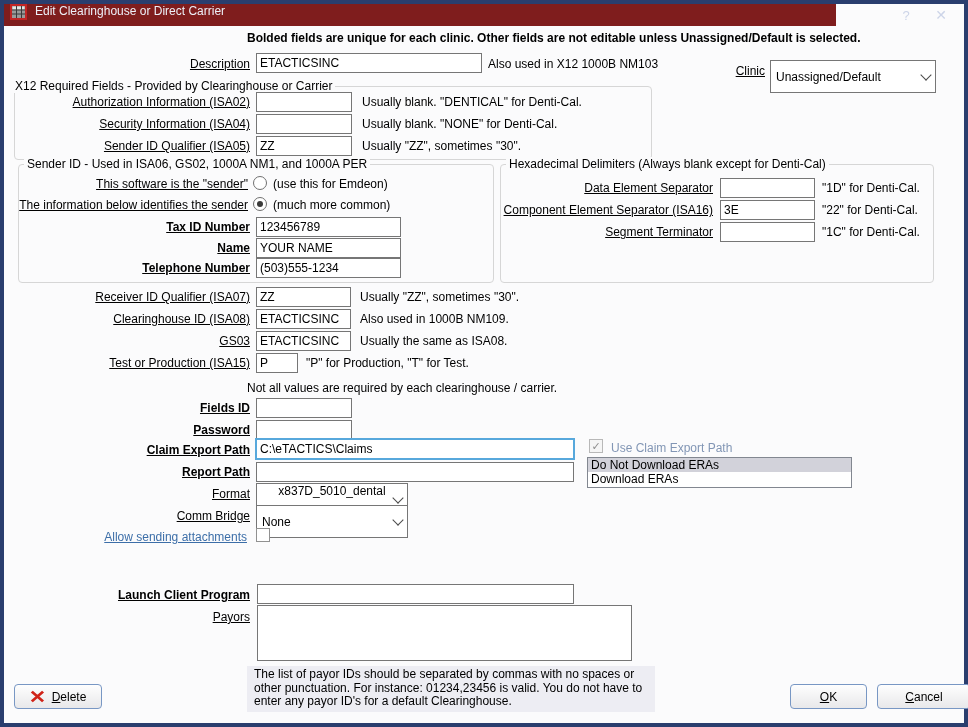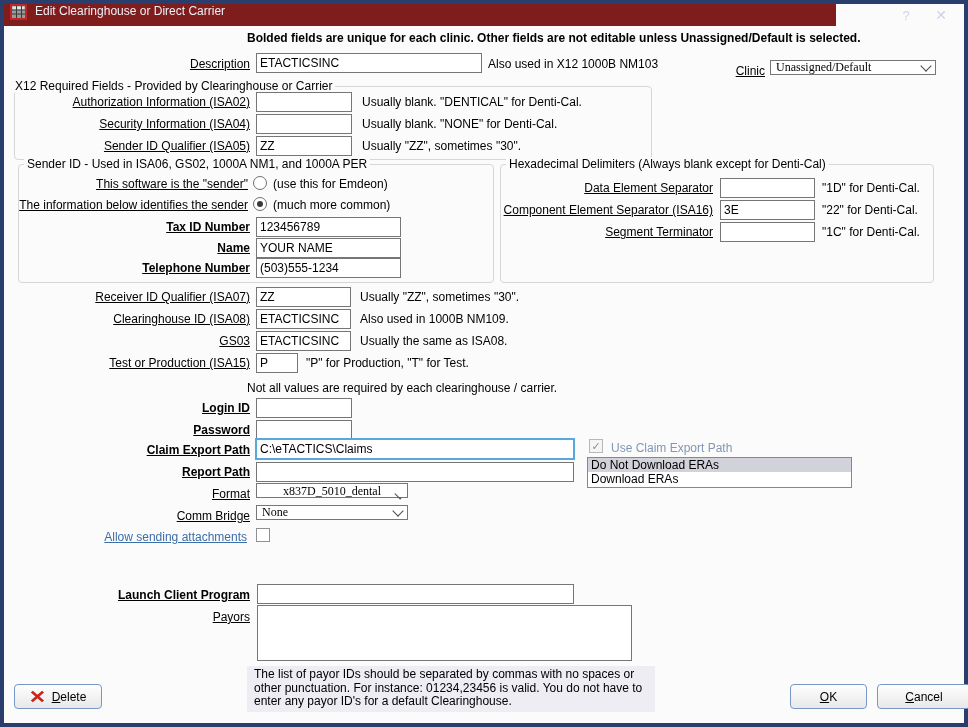--- a/index.html
+++ b/index.html
@@ -21,22 +21,22 @@
   .inp.focused{border:2px solid #57a8dc;height:22px;}
   .grp{position:absolute;border:1px solid #d6d6d6;border-radius:4px;background:transparent;}
   .gtitle{position:absolute;background:#fbfbfc;padding:0 3px;white-space:nowrap;}
   .radio{position:absolute;width:12px;height:12px;border:1px solid #707070;border-radius:50%;background:#fff;}
   .radio.sel::after{content:"";position:absolute;left:3px;top:3px;width:6px;height:6px;border-radius:50%;background:#3a3a3a;}
   .cb{position:absolute;width:14px;height:14px;box-sizing:border-box;border:1px solid #919191;background:#fff;
     display:flex;align-items:center;justify-content:center;font-size:11px;line-height:1;}
   .cb.checked-dis{color:#8d8d8d;border-color:#b8b8b8;background:#f5f5f5;}
   .bluelbl{color:#3c6ea8;}
   .dislbl{color:#8296b5;}
-  .select{position:absolute;box-sizing:border-box;border:1px solid #767676;background:#fff;height:15px;
-    display:flex;align-items:center;padding:0 5px;font-family:Liberation Serif, serif;}
+  .select{position:absolute;box-sizing:border-box;border:1px solid #767676;background:#fff;height:33px;
+    display:flex;align-items:center;padding:0 5px;}
   .chev{margin-left:auto;width:7px;height:7px;border-right:1.4px solid #4a4a4a;border-bottom:1.4px solid #4a4a4a;
     transform:rotate(45deg);margin-top:-4px;}
   .listbox{position:absolute;box-sizing:border-box;border:1px solid #828790;background:#fff;}
   .li{height:14px;line-height:14px;padding:0 3px;white-space:nowrap;}
   .li.sel{background:#d2d2da;}
   .ta{position:absolute;box-sizing:border-box;border:1px solid #767676;background:#fff;resize:none;
     font:12px "Liberation Sans",sans-serif;outline:none;}
   .notebox{position:absolute;background:#ededf3;box-sizing:border-box;padding:2px 7px;line-height:13.6px;}
   .btn{position:absolute;box-sizing:border-box;border:1px solid #7897c4;border-radius:4px;
     background:linear-gradient(#fefefe,#e8e8ea);display:flex;align-items:center;justify-content:center;
@@ -141,21 +141,21 @@
   <div class="lbl r" style="right:718px;top:334px;">GS03</div>
   <input class="inp" style="left: 256px; top: 331px; width: 95px;" value="ETACTICSINC">
   <div class="note" style="left:360px;top:334px;">Usually the same as ISA08.</div>
 
   <div class="lbl r" style="right:718px;top:356px;">Test or Production (ISA15)</div>
   <input class="inp" style="left: 256px; top: 353px; width: 42px;" value="P">
   <div class="note" style="left:306px;top:356px;">"P" for Production,  "T" for Test.</div>
 
   <div class="note" style="left:247px;top:381px;">Not all values are required by each clearinghouse / carrier.</div>
 
-  <div class="lbl r b" style="right:718px;top:401px;">Login ID</div>
+  <div class="lbl r b" style="right:718px;top:401px;">Fields ID</div>
   <input class="inp" style="left: 256px; top: 398px; width: 96px;" value="">
 
   <div class="lbl r b" style="right:718px;top:423px;">Password</div>
   <input class="inp" style="left: 256px; top: 420px; width: 96px;" value="">
 
   <div class="lbl r b" style="right:718px;top:443px;">Claim Export Path</div>
   <input class="inp focused" style="left: 255px; top: 438px; width: 320px;" value="C:\eTACTICS\Claims">
 
   <div class="lbl r b" style="right:718px;top:465px;">Report Path</div>
   <input class="inp" style="left: 256px; top: 462px; width: 318px;" value="">

